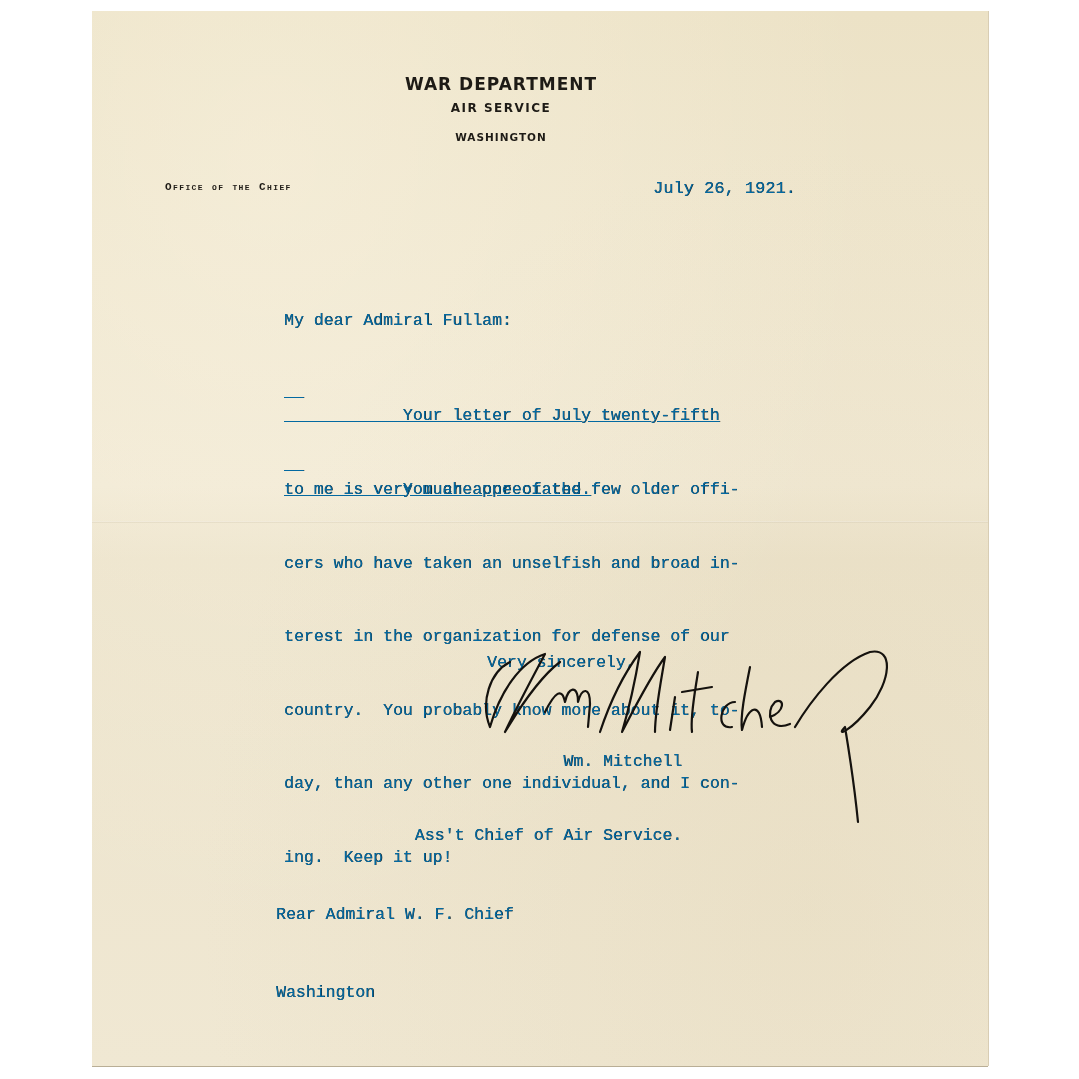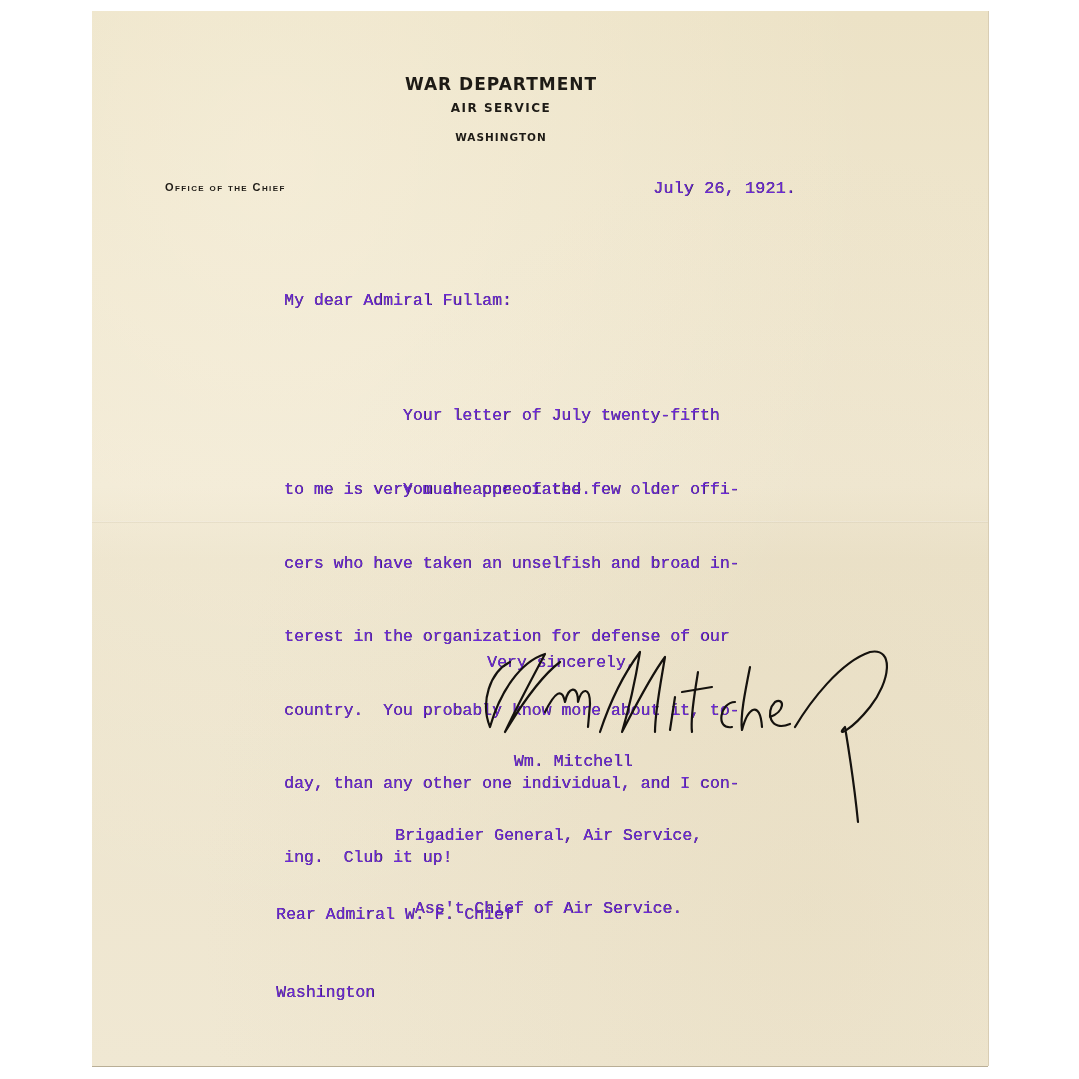--- a/index.html
+++ b/index.html
@@ -22,35 +22,35 @@
     }
     .lh {
       position: absolute; font-family: "DejaVu Sans", sans-serif; font-weight: bold;
       color: #1e1b16; text-align: center; left: 0; width: 1002px;
     }
     .lh1 { top: 74px; font-size: 17px; letter-spacing: 1px; }
     .lh2 { top: 101px; font-size: 12px; letter-spacing: 1.5px; }
     .lh3 { top: 131px; font-size: 10.5px; letter-spacing: 1px; }
     .office {
       position: absolute; left: 165px; top: 181px;
-      font-family: Liberation Sans, sans-serif; font-size: 11px; font-weight: bold;
+      font-family: Liberation Mono, monospace; font-size: 11px; font-weight: bold;
       color: #1e1b16; letter-spacing: 1.4px; font-variant: small-caps;
     }
     .tw {
       position: absolute; font-family: "Liberation Mono", "DejaVu Sans Mono", monospace;
-      font-size: 16.5px; color: #6d28d9; white-space: pre; line-height: 24.5px;
+      font-size: 16.5px; color: #0369a1; white-space: pre; line-height: 24.5px;
       text-shadow: 0.3px 0 0 #1b1814;
     }
     .date { left: 653px; top: 177px; font-size: 17px; }
-    .salutation { left: 284px; top: 289px; }
-    .para1 { left: 284px; top: 355px; }
+    .salutation { left: 284px; top: 309px; }
+    .para1 { left: 284px; top: 355px; text-decoration: underline; }
     .para2 { left: 284px; top: 429px; }
     .closing { left: 487px; top: 651px; }
     .sigblock { left: 395px; top: 701px; }
-    .sigblock .line { display: block; }
+    .sigblock .line { display: block; text-align: right; }
     .address { left: 276px; top: 850px; line-height: 26px; }
     .signature {
       position: absolute; left: 450px; top: 632px; width: 470px; height: 200px;
       pointer-events: none;
     }
   </style>
 </head>
 <body>
 
 <div class="paper">
@@ -70,28 +70,27 @@
   <span class="line" style="display:block">            Your letter of July twenty-fifth</span>
   <span class="line" style="display:block">to me is very much appreciated.</span>
 </div>
 
 <div class="tw para2">
   <span style="display:block">            You are one of the few older offi-</span>
   <span style="display:block">cers who have taken an unselfish and broad in-</span>
   <span style="display:block">terest in the organization for defense of our</span>
   <span style="display:block">country.  You probably know more about it, to-</span>
   <span style="display:block">day, than any other one individual, and I con-</span>
-  <span style="display:block">ing.  Club it up!</span>
+  <span style="display:block">ing.  Keep it up!</span>
 </div>
 
 <div class="tw closing">Very sincerely,</div>
 
 <div class="tw sigblock">
   <span class="line">            Wm. Mitchell</span>
-  <span class="line">Brigadier General, Air Service,</span>
   <span class="line">  Ass't Chief of Air Service.</span>
 </div>
 
 <svg class="signature" viewBox="0 0 470 200" xmlns="http://www.w3.org/2000/svg">
   <g fill="none" stroke="#15120e" stroke-width="2.2" stroke-linecap="round" stroke-linejoin="round">
 
     <path d="M60,30 C40,40 30,70 40,95 C50,60 70,30 95,22 C80,50 62,85 55,100 C70,75 90,45 110,30"></path>
 
     <path d="M95,80 C105,60 112,55 115,70 C118,55 128,52 128,70 C132,55 140,55 140,72 L138,95"></path>
 

